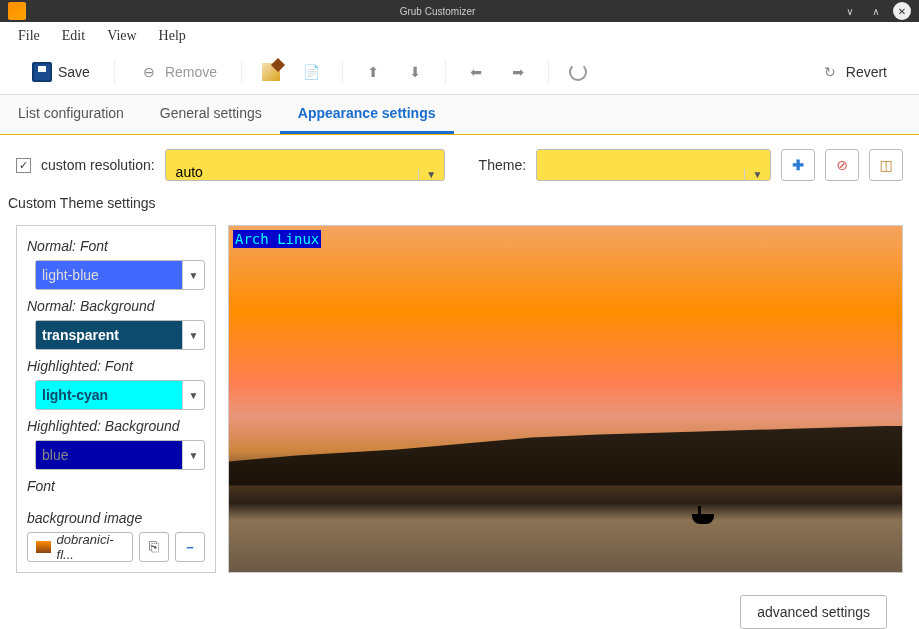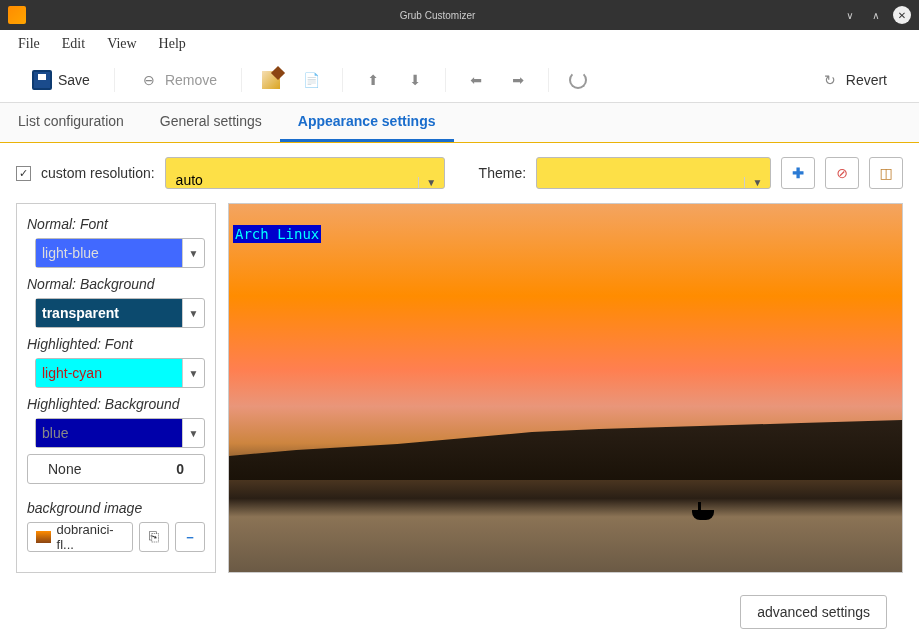--- a/index.html
+++ b/index.html
@@ -38,32 +38,32 @@
 .sq-btn { width: 34px; height: 32px; border: 1px solid #bbb; border-radius: 3px; background: #fff; display: flex; align-items: center; justify-content: center; cursor: pointer; }
 .section-label { font-size: 14px; color: #333; margin-left: -8px; }
 .settings-row { display: flex; gap: 12px; flex: 1; }
 .left-panel { width: 200px; border: 1px solid #ccc; padding: 10px; display: flex; flex-direction: column; gap: 6px; overflow-y: auto; }
 .field-label { font-size: 14px; color: #333; margin-top: 2px; font-style: italic; }
 .dd { display: flex; border: 1px solid #bbb; border-radius: 3px; height: 30px; align-items: stretch; margin-left: 8px; }
 .dd-val { flex: 1; padding: 4px 6px; font-size: 14px; display: flex; align-items: center; }
 .dd-btn { width: 22px; border-left: 1px solid #ccc; display: flex; align-items: center; justify-content: center; font-size: 10px; color: #555; cursor: pointer; }
 .c-lightblue { background: #4169ff; color: #ddd; }
 .c-transparent { background: #0c4a6e; color: #fff; font-weight: 600; }
-.c-lightcyan { background: #00ffff; color: #b91c1c; }
+.c-lightcyan { background: #00ffff; color: #0c4a6e; font-weight: bold; }
 .c-blue { background: #0000aa; color: #888; }
 .font-row { border: 1px solid #bbb; border-radius: 3px; height: 30px; display: flex; align-items: center; justify-content: space-between; padding: 0 20px; font-size: 14px; cursor: pointer; }
 .bg-row { display: flex; gap: 6px; align-items: center; }
-.bg-btn { flex: 1; border: 1px solid #bbb; border-radius: 3px; height: 30px; display: flex; align-items: center; padding: 0 8px; gap: 6px; font-size: 13px; overflow: hidden; cursor: pointer; }
+.bg-btn { flex: 1; border: 1px solid #bbb; border-radius: 3px; height: 30px; display: flex; align-items: center; padding: 0 8px; gap: 6px; font-size: 13px; overflow: hidden; cursor: pointer; font-style: italic; }
 .bg-thumb { width: 16px; height: 12px; background: linear-gradient(#ff8c00,#8b4513); }
 .icon-sq { width: 30px; height: 30px; border: 1px solid #bbb; border-radius: 3px; display: flex; align-items: center; justify-content: center; font-size: 13px; cursor: pointer; }
 .preview { flex: 1; border: 1px solid #ccc; background: linear-gradient(to bottom, #f4a460 0%, #ff8c00 25%, #ff7f50 45%, #e9967a 55%, #cd853f 65%, #4a3520 75%, #2a1f15 80%, #8b7355 85%, #6b5a45 100%); position: relative; overflow: hidden; }
 .hills { position: absolute; bottom: 25%; left: 0; right: 0; height: 60px; background: linear-gradient(to top,#1a1208 0%,#2a1f15 100%); clip-path: polygon(0 100%, 0 60%, 10% 50%, 25% 40%, 45% 20%, 55% 15%, 70% 10%, 85% 5%, 100% 0%, 100% 100%); }
 .boat { position: absolute; bottom: 14%; right: 28%; width: 22px; height: 10px; background: #000; border-radius: 0 0 8px 8px; }
 .boat::after { content: ''; position: absolute; top: -8px; left: 6px; width: 3px; height: 8px; background: #000; }
-.preview-label { position: absolute; top: 4px; left: 4px; background: #0000cc; color: #00ffff; font-family: monospace; font-size: 14px; padding: 1px 2px; margin-top: 17px; }
+.preview-label { position: absolute; top: 4px; left: 4px; background: #0000cc; color: #00ffff; font-family: monospace; font-size: 14px; padding: 1px 2px; }
 .footer { display: flex; justify-content: flex-end; padding: 8px 16px 0 16px; }
 .adv-btn { border: 1px solid #bbb; border-radius: 3px; padding: 8px 16px; font-size: 14px; background: #fff; cursor: pointer; }
 </style>
 </head>
 <body>
 
 <div class="window">
   <div class="titlebar">
     <div class="titlebar-icon"></div>
     <div class="titlebar-title">Grub Customizer</div>
@@ -143,20 +143,21 @@
         <div class="sq-btn">
             <span style="color:#2a7ad4;font-weight:bold">✚</span>
           </div>
         <div class="sq-btn">
             <span style="color:#d9534f">⊘</span>
           </div>
         <div class="sq-btn">
             <span style="color:#c08030">◫</span>
           </div>
       </div>
+      <div class="section-label">Custom Theme settings</div>
       <div class="settings-row">
         <div class="left-panel">
           <div class="field-label">Normal: Font</div>
           <div class="dd">
             <div class="dd-val c-lightblue">light-blue</div>
             <div class="dd-btn">▼</div>
           </div>
           <div class="field-label">Normal: Background</div>
           <div class="dd">
             <div class="dd-val c-transparent">transparent</div>
@@ -165,24 +166,21 @@
           <div class="field-label">Highlighted: Font</div>
           <div class="dd">
             <div class="dd-val c-lightcyan">light-cyan</div>
             <div class="dd-btn">▼</div>
           </div>
           <div class="field-label">Highlighted: Background</div>
           <div class="dd">
             <div class="dd-val c-blue">blue</div>
             <div class="dd-btn">▼</div>
           </div>
-          <div class="font-row">
-            <span>None</span>
-            <span style="font-weight:600">0</span>
-          </div>
+          <div class="field-label">Font</div>
           <div class="field-label" style="margin-top:10px">background image</div>
           <div class="bg-row">
             <div class="bg-btn">
               <div class="bg-thumb"></div>
               <span>dobranici-fl...</span>
             </div>
             <div class="icon-sq">
                 <span>⎘</span>
               </div>
             <div class="icon-sq">

